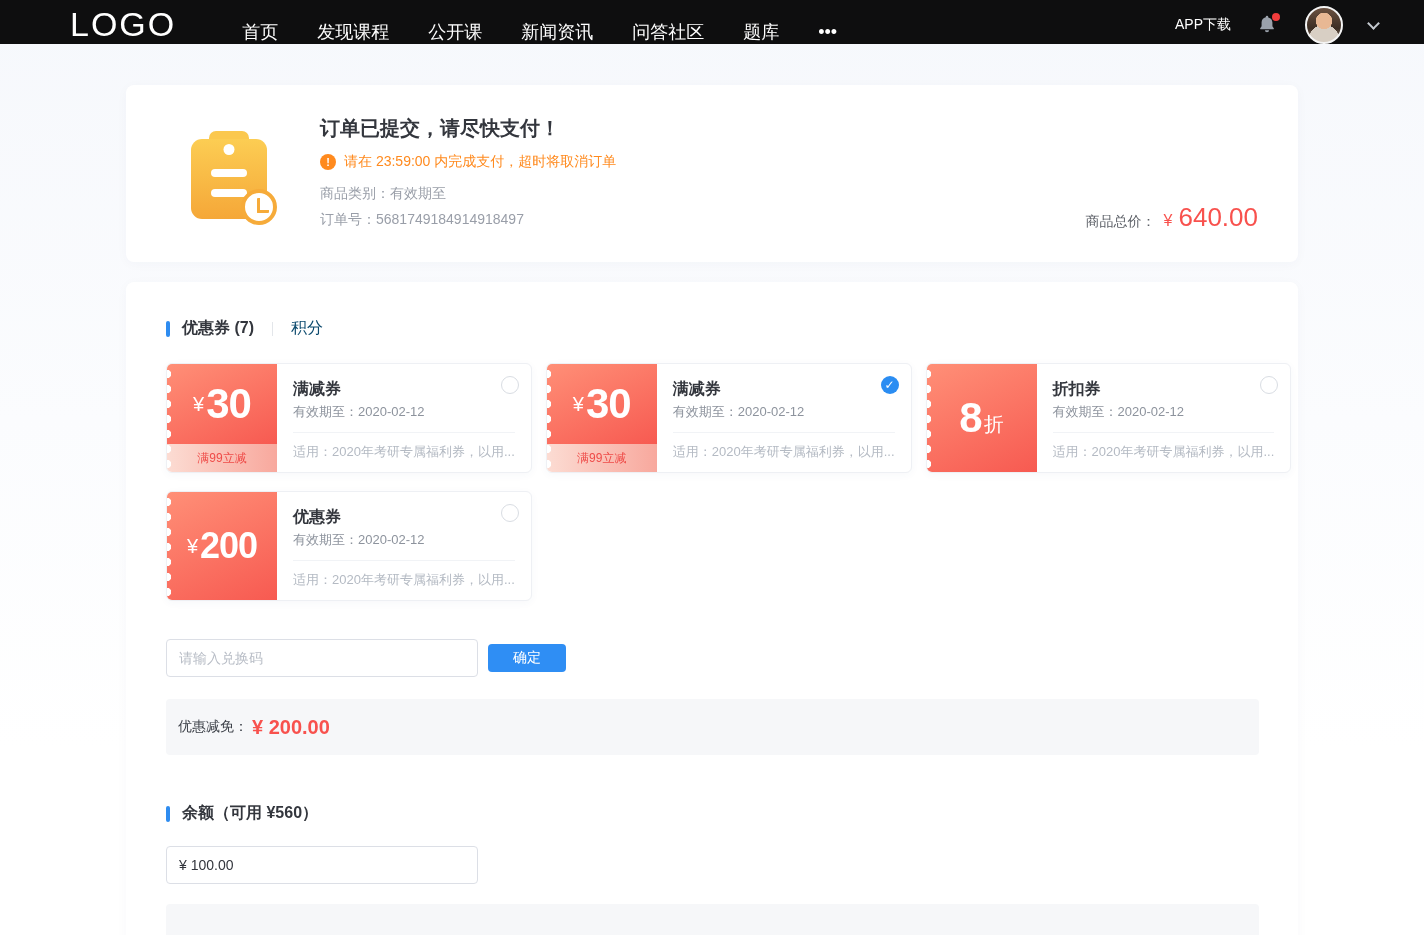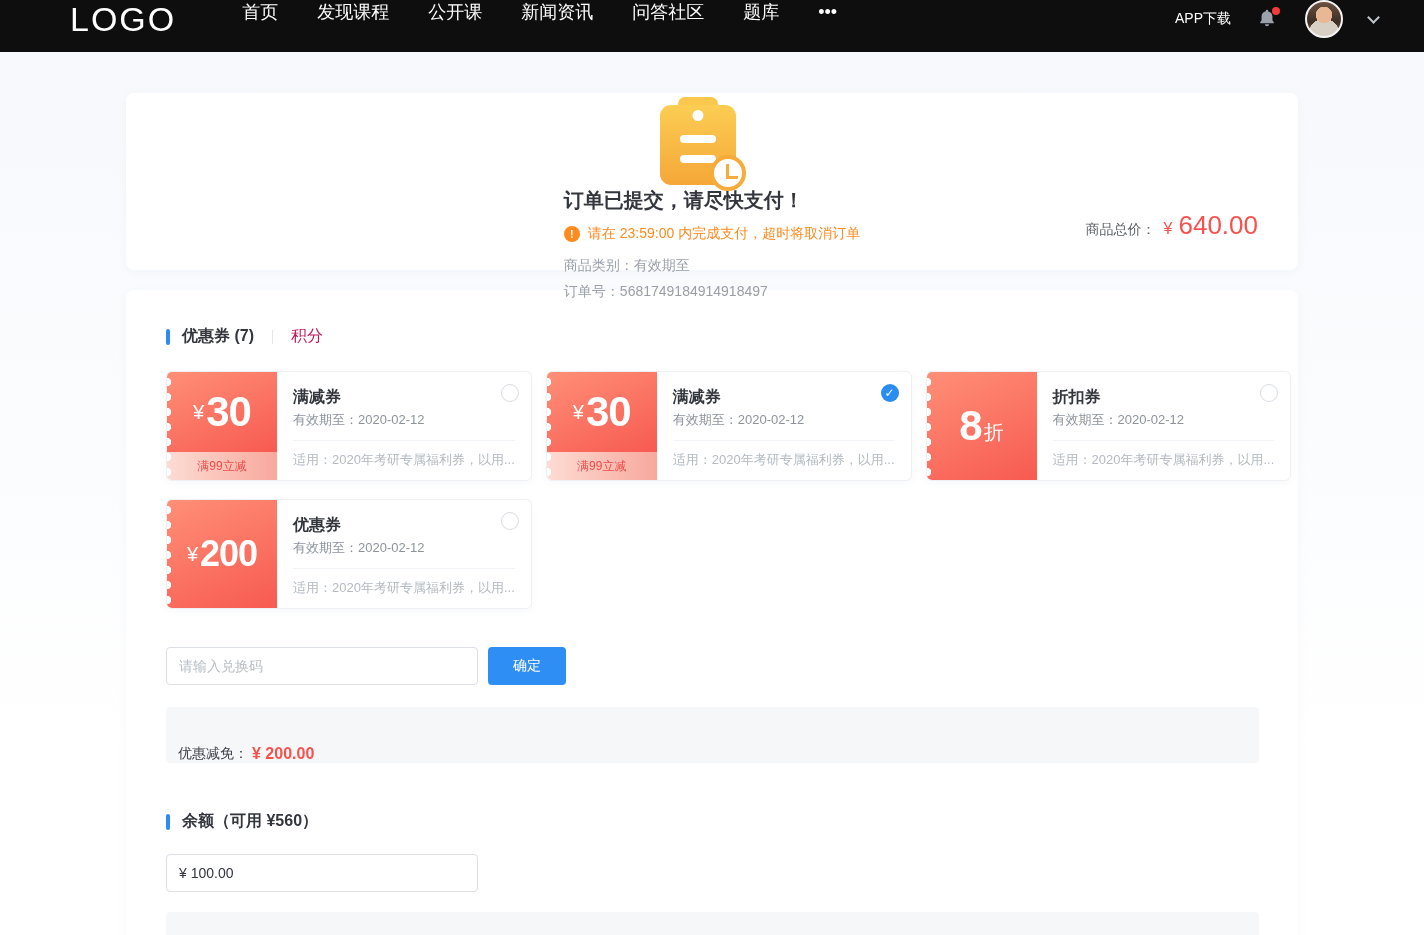--- a/index.html
+++ b/index.html
@@ -4,21 +4,21 @@
 <style>
   * { margin:0; padding:0; box-sizing:border-box; }
   html,body { width:1424px; height:935px; overflow:hidden; }
   body {
     font-family:"Liberation Sans","DejaVu Sans",sans-serif;
     background:linear-gradient(180deg,#f6f8fc 0%,#fbfcfe 45%,#ffffff 80%);
     color:#33363d;
   }
   
   .nav {
-    height:52px; background:#0e0e0f; display:flex; align-items:flex-start;
+    height:44px; background:#0e0e0f; display:flex; align-items:flex-end;
     padding:0 46px 0 70px;
   }
   .logo {
     font-size:34px; font-weight:200; color:#fff; letter-spacing:2px;
     margin-right:66px; font-stretch:condensed;
   }
   .menu { display:flex; align-items:center; gap:39px; }
   .menu-item { color:#ffffff; font-size:18px; cursor:pointer; white-space:nowrap; }
   .nav-right { margin-left:auto; display:flex; align-items:center; gap:26px; }
   .app-dl { color:#ffffff; font-size:14px; cursor:pointer; }
@@ -35,21 +35,21 @@
       radial-gradient(circle at 50% 38%, #e8b894 0 30%, transparent 31%),
       radial-gradient(circle at 50% 95%, #d8cfc4 0 42%, transparent 43%),
       linear-gradient(180deg,#6b5140 0%,#3c2e24 60%,#8a7666 100%);
   }
   .chevron {
     width:9px; height:9px; border-right:2px solid #c4c9cf; border-bottom:2px solid #c4c9cf;
     transform:rotate(45deg); margin-top:-4px; cursor:pointer;
   }
   
   .page { width:1172px; margin:0 auto; }
-  .card { background:#fff; border-radius:8px; box-shadow:0 2px 12px rgba(40,60,95,.03);flex-direction:column; }
+  .card { background:#fff; border-radius:8px; box-shadow:0 2px 12px rgba(40,60,95,.03); }
   
   .banner { margin-top:41px; height:177px; display:flex; align-items:center; padding:0 40px; position:relative; }
   .clip-icon { position:relative; width:90px; height:94px; margin:0 46px 0 18px; flex:0 0 auto; }
   .clip-tab { position:absolute; left:50%; top:4px; transform:translateX(-50%); width:40px; height:20px; border-radius:7px; background:#fbc84e; }
   .clip-body { position:absolute; left:7px; top:12px; width:76px; height:80px; border-radius:11px; background:linear-gradient(180deg,#fccd53 0%,#f5a738 100%); }
   .clip-dot { position:absolute; left:50%; top:17px; transform:translateX(-50%); width:11px; height:11px; border-radius:50%; background:#fff; z-index:2; }
   .clip-line { position:absolute; left:27px; width:36px; height:8px; border-radius:4px; background:#fff; z-index:2; }
   .clip-line.l1 { top:42px; } .clip-line.l2 { top:62px; }
   .clip-clock { position:absolute; right:-3px; bottom:-4px; width:36px; height:36px; background:#fff; border:4px solid #f6ab3a; border-radius:50%; z-index:3; }
   .clip-clock::after { content:""; position:absolute; left:12px; top:5px; width:9px; height:12px; border-left:3px solid #f6ab3a; border-bottom:3px solid #f6ab3a; border-radius:1px; }
@@ -61,21 +61,21 @@
   .banner-price { position:absolute; right:40px; top:117px; display:flex; align-items:baseline; }
   .price-label { font-size:14px; color:#5b5f66; margin-right:8px; }
   .price-currency { font-size:16px; color:#f8514d; margin-right:6px; }
   .price-value { font-size:26px; color:#f8514d; }
   
   .main-card { margin-top:20px; padding:36px 39px 40px 40px; min-height:660px; }
   .sec-head { display:flex; align-items:center; }
   .sec-bar { width:4px; height:16px; border-radius:2px; background:#2e8cf0; margin-right:12px; }
   .sec-title { font-size:16px; font-weight:700; color:#33363d; }
   .sec-vdiv { width:1px; height:14px; background:#e3e6ea; margin:0 18px; }
-  .sec-tab-muted { font-size:16px; color:#be185d; cursor:pointer; }
+  .sec-tab-muted { font-size:16px; color:#0c4a6e; cursor:pointer; }
   .coupon-grid { margin-top:24px; display:grid; grid-template-columns:repeat(3,1fr); gap:18px 14px; }
   .coupon { position:relative; display:flex; height:110px; background:#fff; border:1px solid #eef0f4; border-radius:6px; box-shadow:0 2px 8px rgba(60,80,120,.04); cursor:pointer; }
   .stub { position:relative; flex:0 0 110px; width:110px; border-radius:5px 0 0 5px; overflow:hidden; display:flex; flex-direction:column; color:#fff; }
   .stub::after { content:""; position:absolute; left:-4px; top:3px; bottom:0; width:8px;
     background-image:radial-gradient(circle 4px at 4px 7px,#ffffff 0 4px,transparent 4.5px);
     background-size:8px 15px; background-repeat:repeat-y; }
   .stub-main { flex:1; display:flex; align-items:center; justify-content:center; background:linear-gradient(155deg,#ff8f77 0%,#f75a51 100%); }
   .stub-band { height:28px; display:flex; align-items:center; justify-content:center; font-size:12px; color:#ef4b48; background:linear-gradient(90deg,#fcdcd3 0%,#f8a89d 100%); }
   .denom { display:flex; align-items:center; }
   .denom .cur { font-size:20px; margin-right:2px; }
@@ -86,24 +86,24 @@
   .coupon-title { font-size:16px; font-weight:700; color:#33363d; }
   .coupon-expiry { margin-top:3px; font-size:13px; color:#8d939d; }
   .coupon-scope { margin-top:11px; padding-top:10px; border-top:1px solid #f1f3f6; font-size:13px; color:#b4bac3; white-space:nowrap; overflow:hidden; }
   .radio { position:absolute; top:12px; right:12px; width:18px; height:18px; border:1px solid #d9dde3; border-radius:50%; background:#fff; }
   .radio.checked { border:none; background:#2b8df2; }
   .radio.checked::after { content:"✓"; position:absolute; inset:0; display:flex; align-items:center; justify-content:center; color:#fff; font-size:12px; font-weight:700; }
   
   .redeem-row { margin-top:38px; display:flex; align-items:center; }
   .text-input { width:312px; height:38px; border:1px solid #dcdfe6; border-radius:4px; padding:12px 12px; font-size:14px; color:#33363d; outline:none; background:#fff; font-family:inherit; }
   .text-input::placeholder { color:#b8bdc6; }
-  .btn-primary { margin-left:10px; width:78px; height:38px; background:#2f8ef4; color:#fff; font-size:14px; border:none; border-radius:4px; cursor:pointer; font-family:inherit; }
-  .summary-bar { margin-top:22px; height:56px; background:#f6f7f9; border-radius:4px; display:flex; align-items:flex-end; padding:0 12px; }
+  .btn-primary { margin-left:10px; width:78px; height:28px; background:#2f8ef4; color:#fff; font-size:14px; border:none; border-radius:4px; cursor:pointer; font-family:inherit; }
+  .summary-bar { margin-top:22px; height:56px; background:#f6f7f9; border-radius:4px; display:flex; align-items:center; padding:0 12px; }
   .summary-label { font-size:14px; color:#3c4048; }
-  .summary-value { font-size:16px; font-weight:700; color:#f8514d; margin-left:4px; }
+  .summary-value { font-size:20px; font-weight:700; color:#f8514d; margin-left:4px; }
   .balance-head { margin-top:48px; }
   .balance-input { margin-top:22px; }
   .bottom-bar { margin-top:20px; height:56px; background:#f6f7f9; border-radius:4px; }
 </style>
 </head>
 <body>
 
 <div class="nav">
   <div class="logo">LOGO</div>
   <div class="menu">

